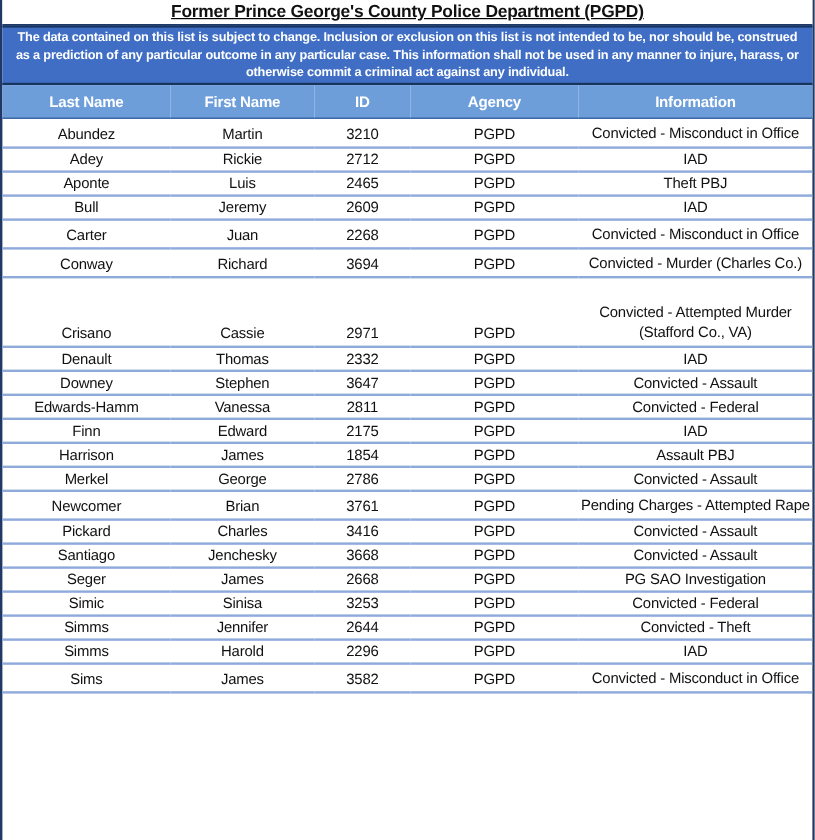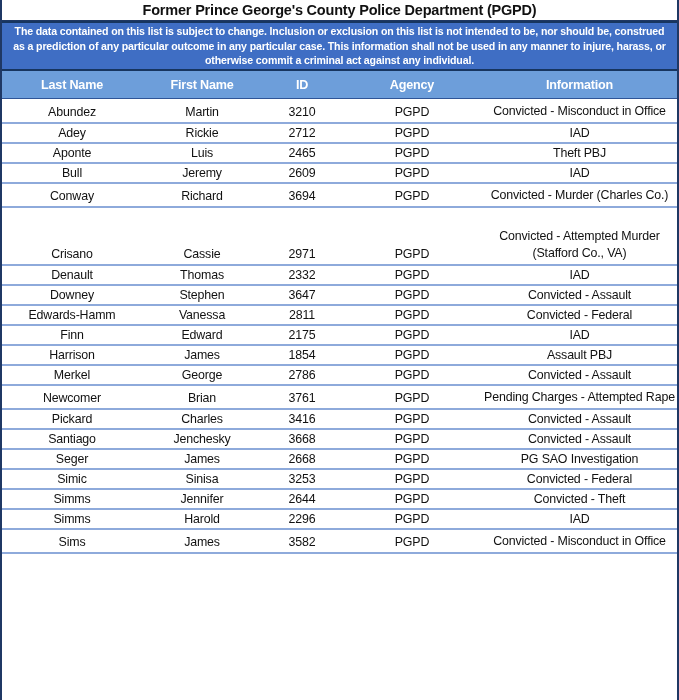--- a/index.html
+++ b/index.html
@@ -27,20 +27,21 @@
 
   
   .title-bar {
     height: 21px;
     background: #ffffff;
     display: flex;
     align-items: center;
     justify-content: center;
     border-bottom: 1px solid #1f3864;
     box-sizing: border-box;
+    text-decoration: underline;
   }
   .title-text {
     font-size: 14.5px;
     font-weight: bold;
     color: #111111;
     letter-spacing: -0.2px;
     white-space: nowrap;
   }
 
   
@@ -158,20 +159,27 @@
           <td class="info">Theft PBJ</td>
         </tr>
         <tr class="h1">
           <td>Bull</td>
           <td>Jeremy</td>
           <td>2609</td>
           <td>PGPD</td>
           <td class="info">IAD</td>
         </tr>
         <tr class="h2">
+          <td>Carter</td>
+          <td>Juan</td>
+          <td>2268</td>
+          <td>PGPD</td>
+          <td class="info">Convicted - Misconduct in Office</td>
+        </tr>
+        <tr class="h2">
           <td>Conway</td>
           <td>Richard</td>
           <td>3694</td>
           <td>PGPD</td>
           <td class="info">Convicted - Murder (Charles Co.)</td>
         </tr>
         <tr class="h3">
           <td>Crisano</td>
           <td>Cassie</td>
           <td>2971</td>

